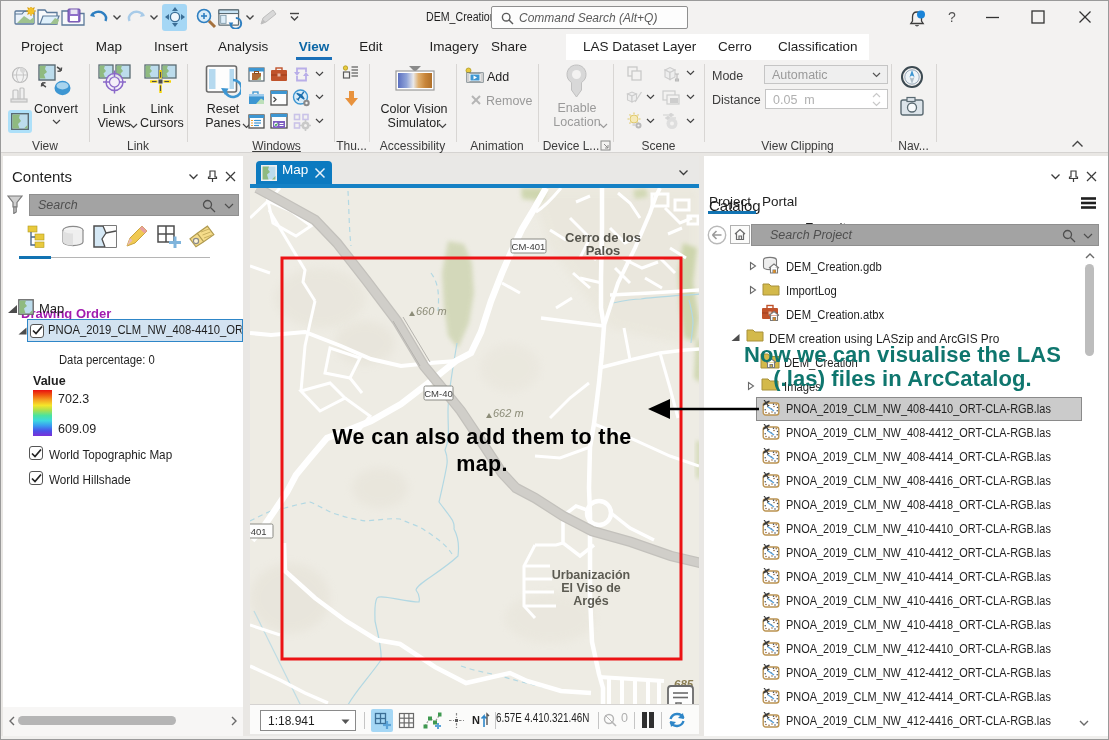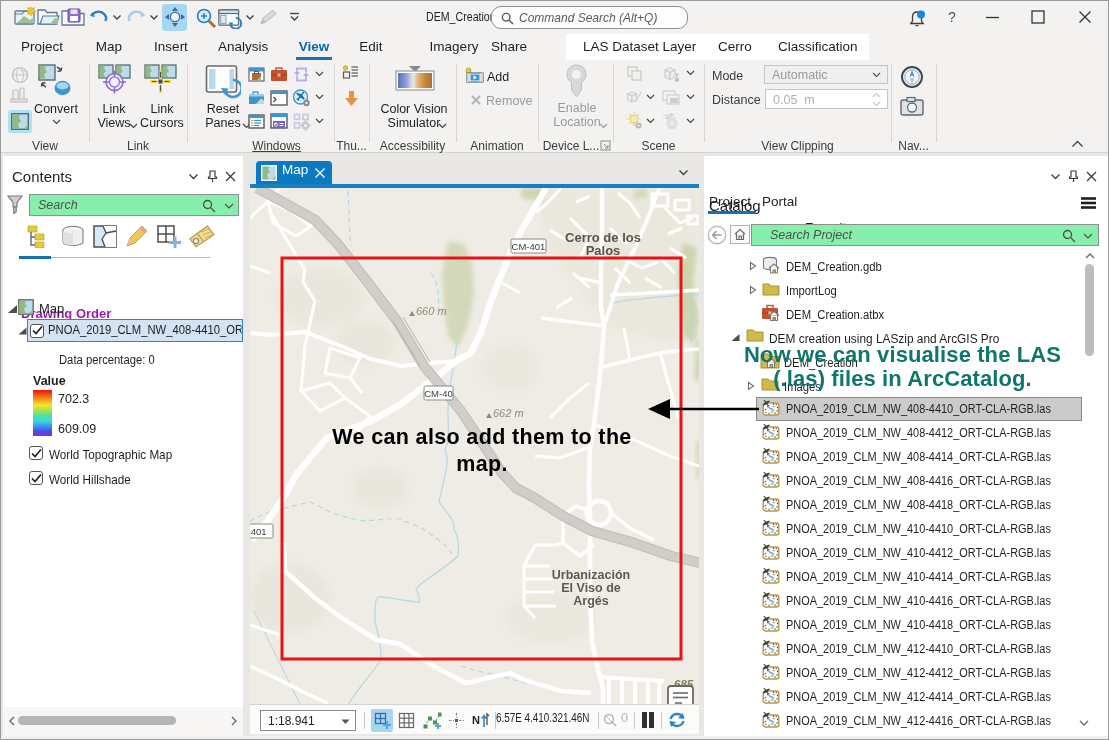--- a/index.html
+++ b/index.html
@@ -3,21 +3,21 @@
 <meta charset="utf-8">
 <style>
 * { margin:0; padding:0; box-sizing:border-box; }
 html,body { width:1109px; height:740px; overflow:hidden; }
 body { font-family:"Liberation Sans", sans-serif; }
 #app { position:relative; width:1109px; height:740px; background:#f3f2f1; border:1px solid #9a9a9a; overflow:hidden; }
 .ic { position:absolute; }
 
 #titlebar { position:absolute; left:0; top:0; width:100%; height:33px; background:#f3f2f1; }
 #apptitle { position:absolute; left:425px; top:9px; font-size:12.5px; transform:scaleX(0.85); transform-origin:0 50%; color:#1f1f1f; }
-#cmdsearch { position:absolute; left:490px; top:5px; width:197px; height:23px; background:#fdfdfd; border:1px solid #8f8f8f; border-radius:10px; }
+#cmdsearch { position:absolute; left:490px; top:5px; width:197px; height:23px; background:#fdfdfd; border:1px solid #8f8f8f; border-radius:2px; }
 #cmdsearch span.mag { position:absolute; left:9px; top:4px; }
 #cmdsearch span.txt { position:absolute; left:27px; top:4px; font-style:italic; font-size:12px; color:#5a5a5a; }
 
 #tabrow { position:absolute; left:0; top:33px; width:100%; height:26px; background:#f3f2f1; }
 .rtab { position:absolute; top:0; height:26px; font-size:13.5px; color:#1f1f1f; text-align:center; line-height:25px; }
 .rtab.active { color:#0a66a6; font-weight:bold; border-bottom:3px solid #1a70b8; }
 #ctxbox { position:absolute; left:565px; top:0; width:303px; height:26px; background:#ffffff; border-radius:0 0 0 0; }
 .ctab { position:absolute; top:0; height:26px; font-size:13.5px; color:#1f1f1f; line-height:25px; }
 
 #ribbon { position:absolute; left:0; top:59px; width:100%; height:93px; background:#f3f2f1; border-bottom:1px solid #d5d3d1; }
@@ -28,21 +28,21 @@
 
 #main { position:absolute; left:0; top:152px; width:1109px; height:583px; background:#e9e7e4; }
 
 #leftpanel { position:absolute; left:2px; top:3px; width:240px; height:580px; background:#ffffff; }
 
 #center { position:absolute; left:249px; top:3px; width:449px; height:580px; background:#e9e8e6; }
 
 #rightpanel { position:absolute; left:703px; top:3px; width:404px; height:580px; background:#ffffff; }
 #bottomstrip { position:absolute; left:0; top:735px; width:1109px; height:5px; background:#f0efed; }
 .paneltitle { font-size:15px; color:#1f1f1f; position:absolute; }
-.searchbox { position:absolute; background:#86efac; border:1px solid #8f8f8f; }
+.searchbox { position:absolute; background:#a3a3a3; border:1px solid #8f8f8f; }
 .searchtxt { position:absolute; font-style:italic; font-size:12.5px; color:#4f4f4f; }
 .treetxt { font-size:12.5px; color:#1f1f1f; position:absolute; white-space:nowrap; }
 .sq88 { transform:scaleX(0.875); transform-origin:0 50%; }
 .sq9 { transform:scaleX(0.9); transform-origin:0 50%; }
 .sq95 { transform:scaleX(0.95); transform-origin:0 50%; }
 </style>
 </head>
 <body>
 <div id="app">
 

